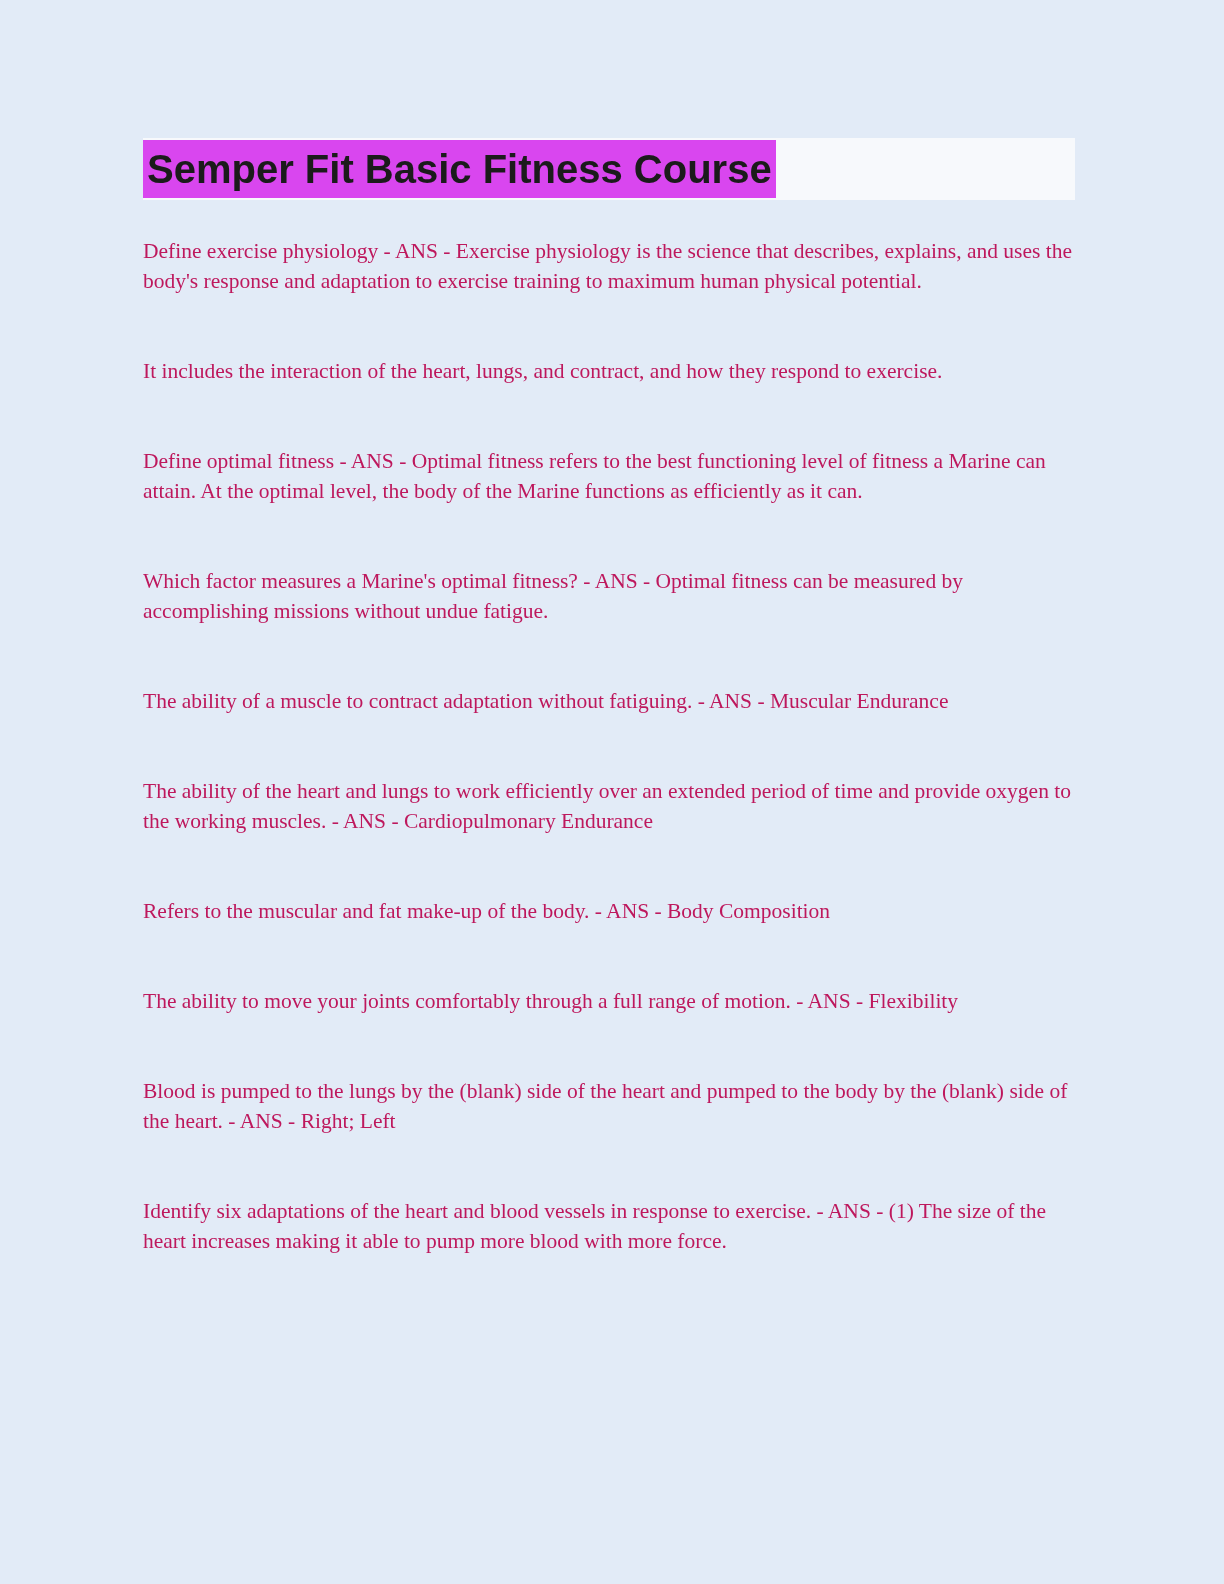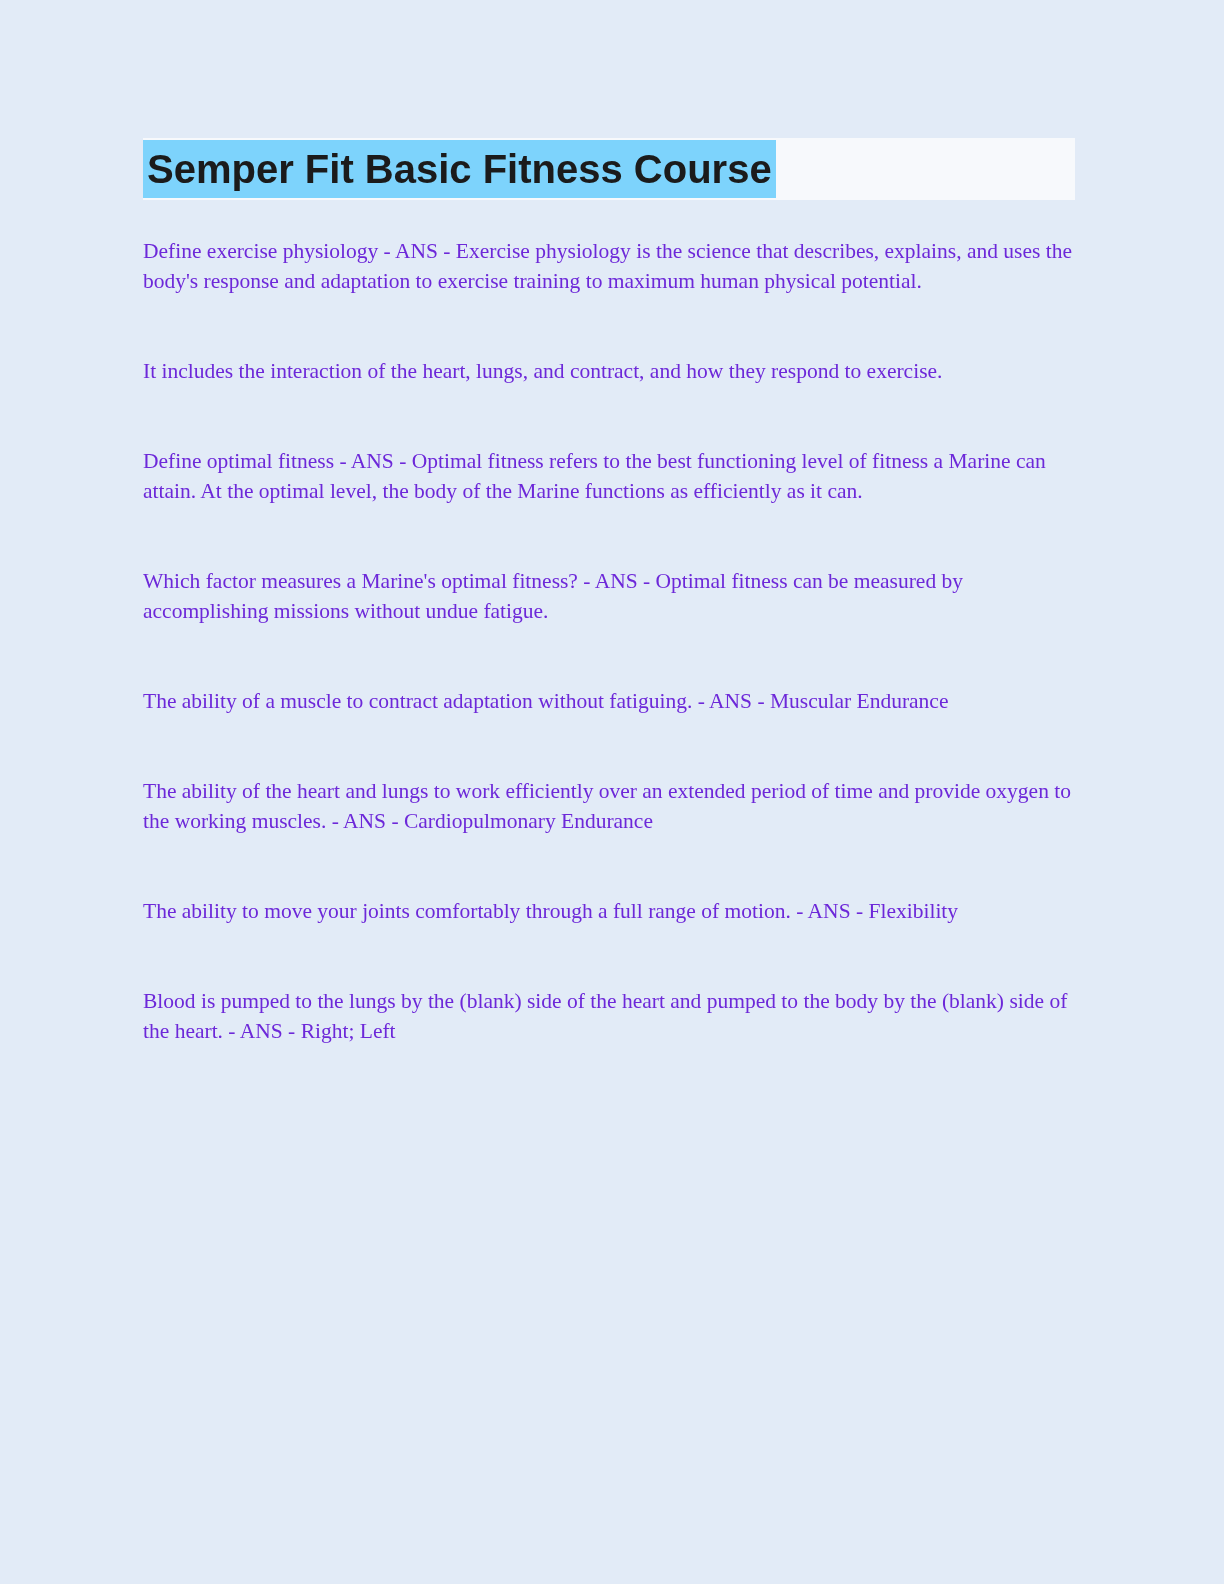--- a/index.html
+++ b/index.html
@@ -24,41 +24,41 @@
     position: absolute;
     left: 143px;
     top: 138px;
     width: 932px;
     height: 62px;
     background: #f7f9fc;
     display: flex;
     align-items: center;
   }
   .doc-title {
-    background: #7dd3fc;
+    background: #d946ef;
     font-family: "Liberation Sans", sans-serif;
     font-weight: bold;
     font-size: 40px;
     line-height: 58px;
     color: #1b1b1b;
     padding: 0 4px;
     white-space: nowrap;
   }
   .content {
     position: absolute;
     left: 143px;
     top: 236px;
     width: 932px;
   }
   .para {
     font-size: 21.5px;
     line-height: 30px;
     margin: 0 0 60px 0;
     text-align: left;
-    color: #6d28d9;
+    color: #be185d;
   }
   .para:last-child {
     margin-bottom: 0;
   }
 </style>
 </head>
 <body>
 
 <div class="page">
 
@@ -66,17 +66,19 @@
     <span class="doc-title">Semper Fit Basic Fitness Course</span>
   </div>
 
   <div class="content">
     <p class="para">Define exercise physiology - ANS - Exercise physiology is the science that describes, explains, and uses the body's response and adaptation to exercise training to maximum human physical potential.</p>
     <p class="para">It includes the interaction of the heart, lungs, and contract, and how they respond to exercise.</p>
     <p class="para">Define optimal fitness - ANS - Optimal fitness refers to the best functioning level of fitness a Marine can attain. At the optimal level, the body of the Marine functions as efficiently as it can.</p>
     <p class="para">Which factor measures a Marine's optimal fitness? - ANS - Optimal fitness can be measured by accomplishing missions without undue fatigue.</p>
     <p class="para">The ability of a muscle to contract adaptation without fatiguing. - ANS - Muscular Endurance</p>
     <p class="para">The ability of the heart and lungs to work efficiently over an extended period of time and provide oxygen to the working muscles. - ANS - Cardiopulmonary Endurance</p>
+    <p class="para">Refers to the muscular and fat make-up of the body. - ANS - Body Composition</p>
     <p class="para">The ability to move your joints comfortably through a full range of motion. - ANS - Flexibility</p>
     <p class="para">Blood is pumped to the lungs by the (blank) side of the heart and pumped to the body by the (blank) side of the heart. - ANS - Right; Left</p>
+    <p class="para">Identify six adaptations of the heart and blood vessels in response to exercise. - ANS - (1) The size of the heart increases making it able to pump more blood with more force.</p>
   </div>
 
 </div>
 
 </body></html>

